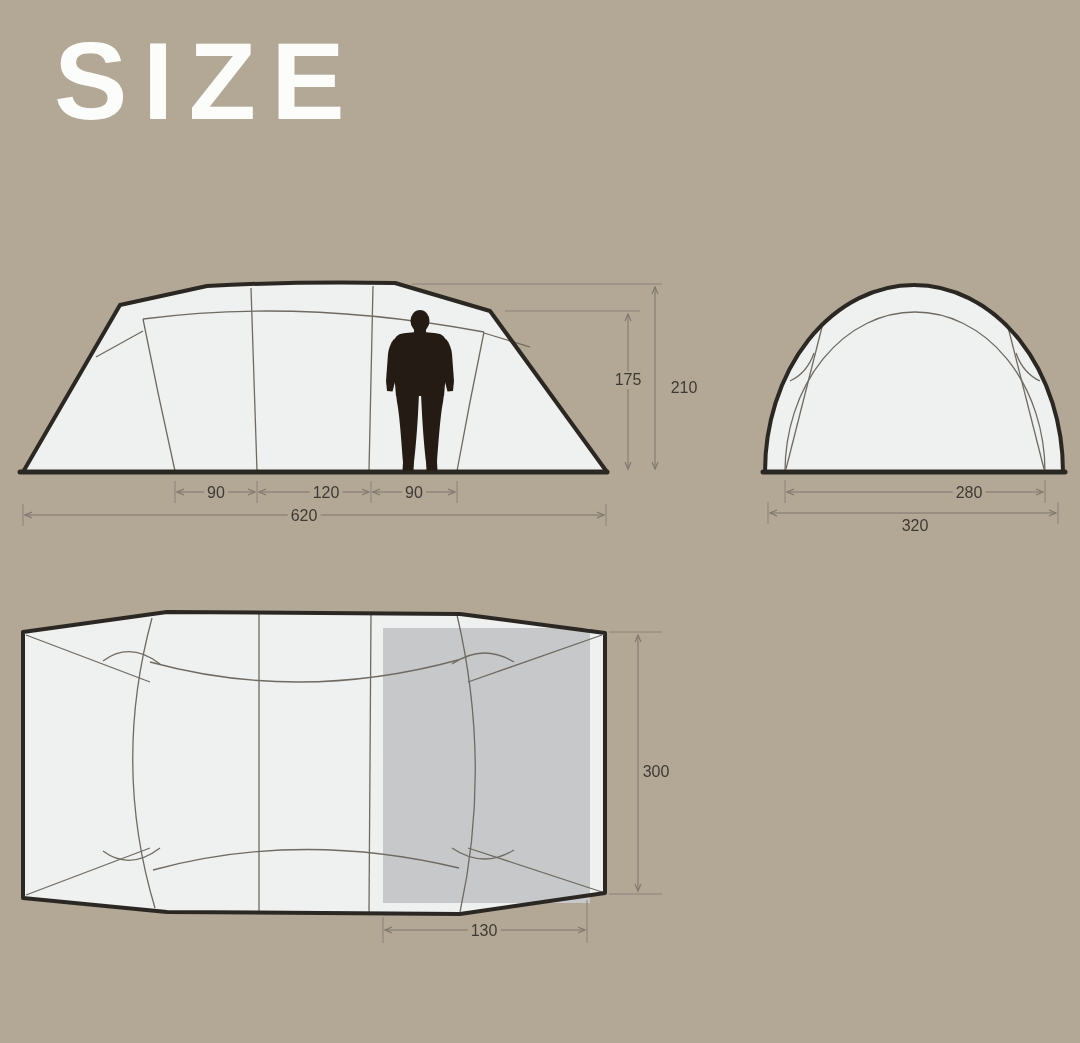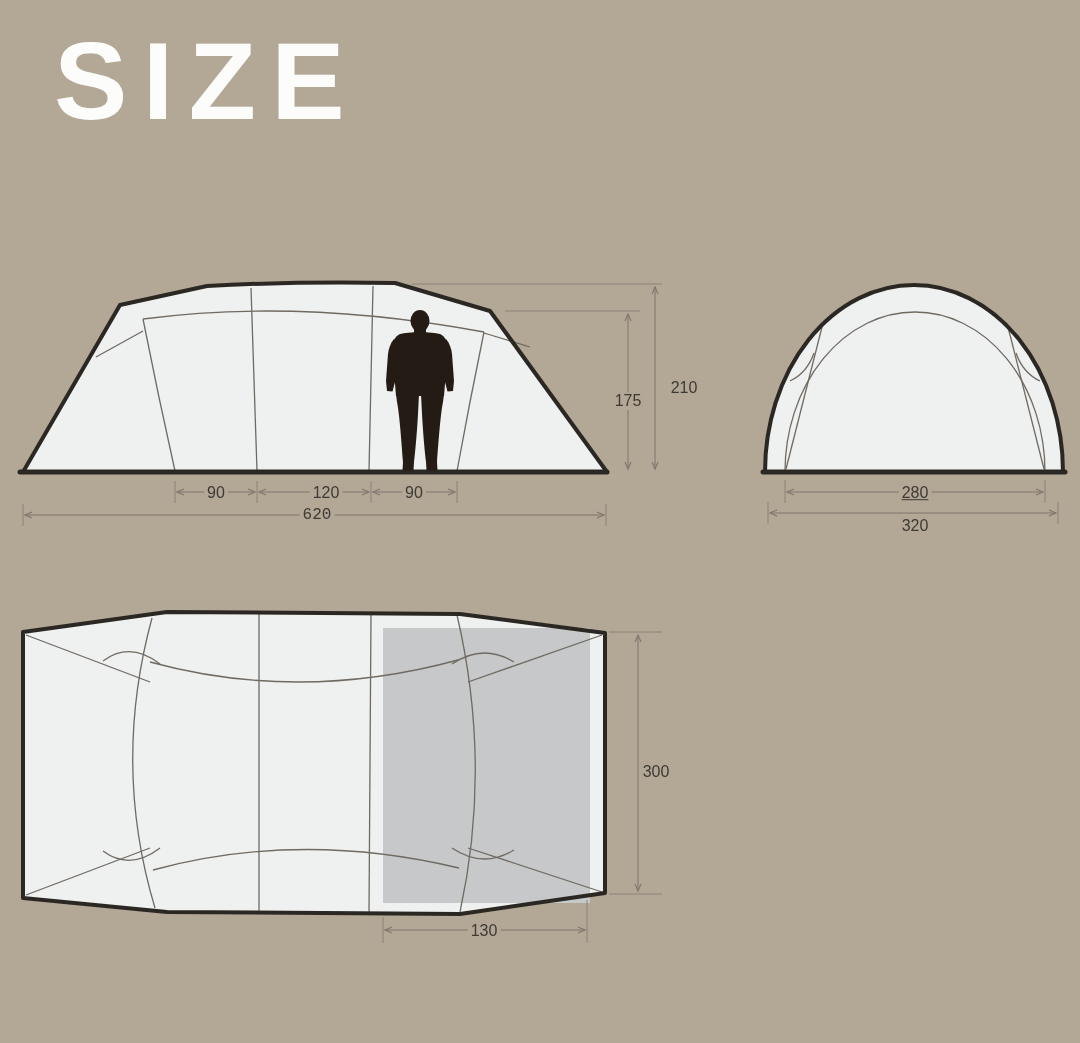--- a/index.html
+++ b/index.html
@@ -143,23 +143,23 @@
         <line class="ext" x1="383" y1="917" x2="383" y2="943"></line>
         <line class="ext" x1="587" y1="900" x2="587" y2="943"></line>
         <line class="dim" marker-start="url(#arrS)" marker-end="url(#arrE)" x1="385" y1="930" x2="585" y2="930"></line>
       </g>
     </g>
   </svg>
 
   <span class="dim-label" style="left:216px;top:493px;">90</span>
   <span class="dim-label" style="left:326px;top:493px;">120</span>
   <span class="dim-label" style="left:414px;top:493px;">90</span>
-  <span class="dim-label" style="left:317px;top:516px;font-family:Liberation Mono, monospace;">620</span>
-  <span class="dim-label" style="left:628px;top:401px;padding:0 1px;">175</span>
+  <span class="dim-label" style="left:304px;top:516px;">620</span>
+  <span class="dim-label" style="left:628px;top:380px;padding:0 1px;">175</span>
   <span class="dim-label" style="left:684px;top:388px;padding:0 1px;">210</span>
 
-  <span class="dim-label" style="left:915px;top:493px;text-decoration:underline;">280</span>
+  <span class="dim-label" style="left:969px;top:493px;">280</span>
   <span class="dim-label" style="left:915px;top:526px;">320</span>
 
   <span class="dim-label" style="left:656px;top:772px;">300</span>
   <span class="dim-label" style="left:484px;top:931px;">130</span>
 
 </div>
 
 </body></html>

